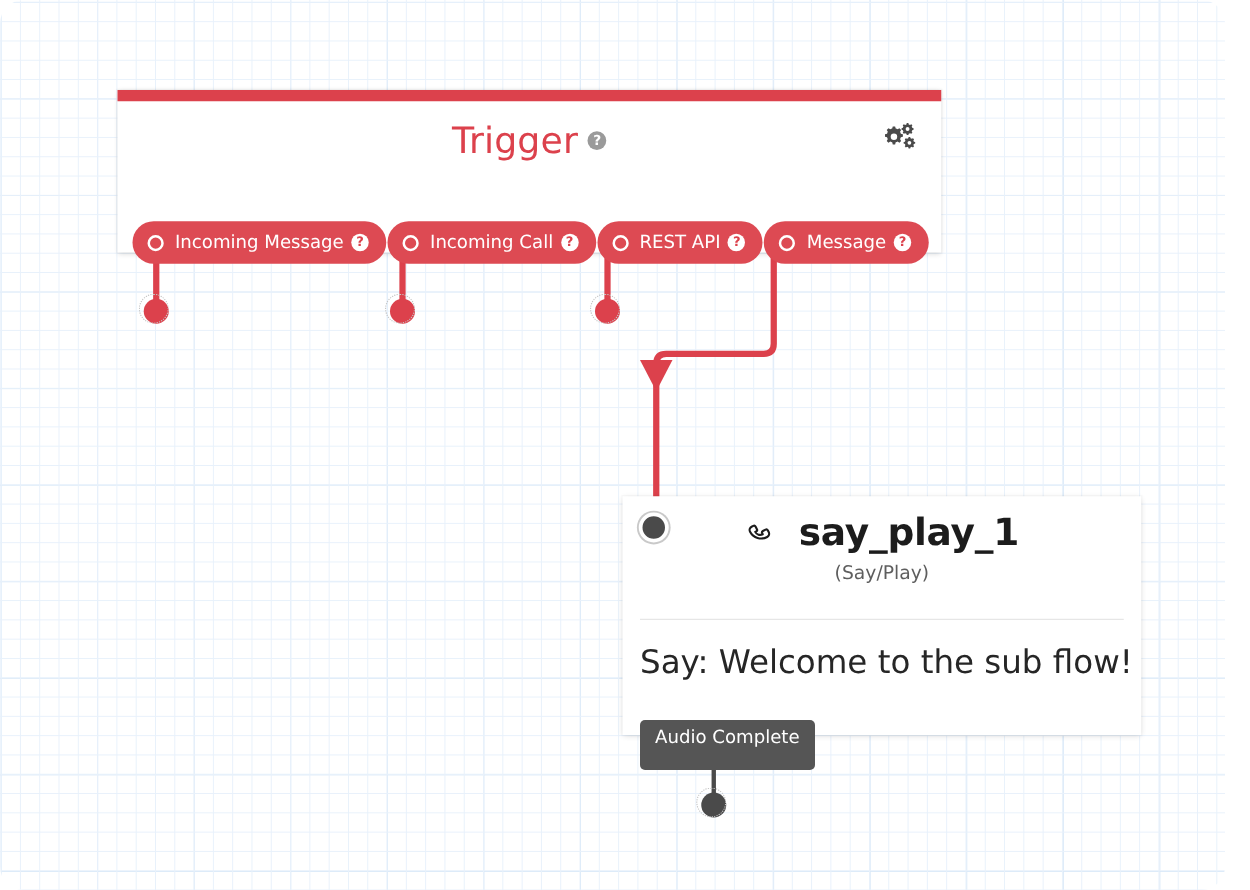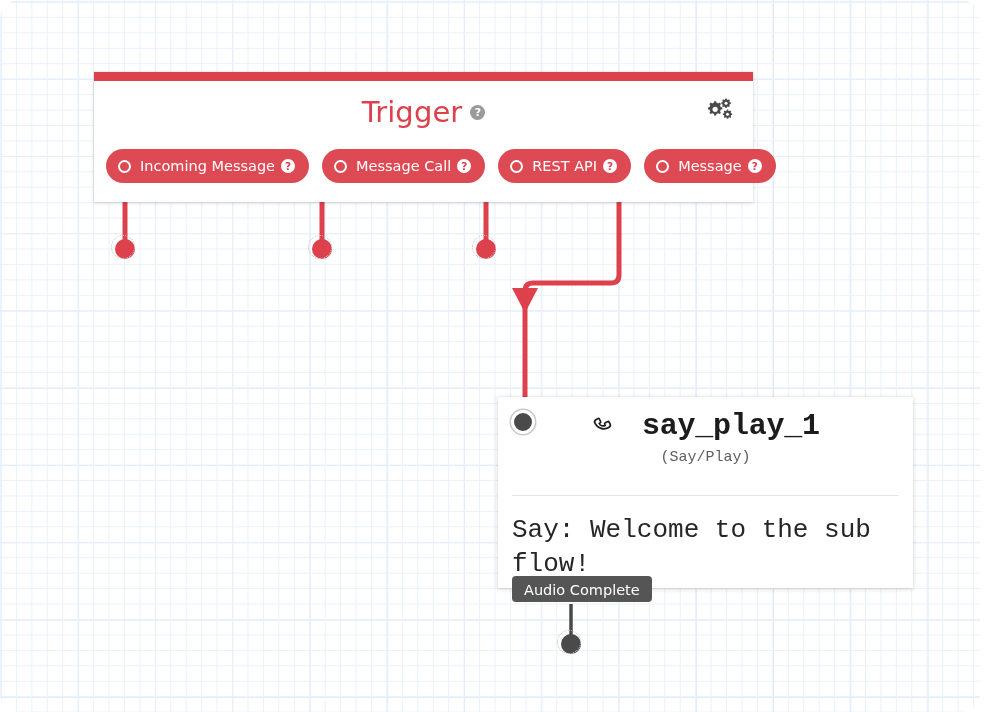--- a/index.html
+++ b/index.html
@@ -100,23 +100,23 @@
     top: 14px;
     width: 30px;
     height: 30px;
     cursor: pointer;
   }
 
   
   #trigger-pill-row {
     position: absolute;
     left: 12px;
-    top: 68px;
+    top: 96px;
     display: flex;
-    gap: 13px;
+    gap: 1px;
   }
   .trigger-pill {
     display: flex;
     align-items: center;
     height: 34px;
     padding: 0 14px 0 12px;
     border-radius: 17px;
     background: #dd4a53;
     color: #ffffff;
     font-size: 14.5px;
@@ -138,21 +138,20 @@
   
   #node-say-play {
     position: absolute;
     left: 498px;
     top: 397px;
     width: 415px;
     height: 191px;
     background: #ffffff;
     box-shadow: 0 1px 5px rgba(0,0,0,0.16), 0 0 0 1px rgba(0,0,0,0.02);
     box-sizing: border-box;
-    font-family: Liberation Mono, monospace;
   }
   #node-header {
     position: relative;
     height: 98px;
   }
   #node-title {
     position: absolute;
     left: 0; right: 0;
     top: 13px;
     text-align: center;
@@ -201,21 +200,21 @@
   }
 
   
   #outlet-badge {
     position: absolute;
     left: 512px;
     top: 576px;
     background: #555555;
     color: #ffffff;
     font-size: 14.5px;
-    padding: 7px 12px 4px 12px;
+    padding: 7px 12px 18px 12px;
     border-radius: 4px;
     white-space: nowrap;
     cursor: pointer;
     line-height: 1;
   }
 
   
   .endpoint {
     position: absolute;
     width: 20px;
@@ -296,21 +295,21 @@
     <div id="trigger-pill-row">
 
       <div class="trigger-pill">
         <span class="pill-port"></span>
         <span class="pill-label">Incoming Message</span>
         <span class="help-icon on-red">?</span>
       </div>
 
       <div class="trigger-pill">
         <span class="pill-port"></span>
-        <span class="pill-label">Message Call</span>
+        <span class="pill-label">Incoming Call</span>
         <span class="help-icon on-red">?</span>
       </div>
 
       <div class="trigger-pill">
         <span class="pill-port"></span>
         <span class="pill-label">REST API</span>
         <span class="help-icon on-red">?</span>
       </div>
 
       <div class="trigger-pill">

